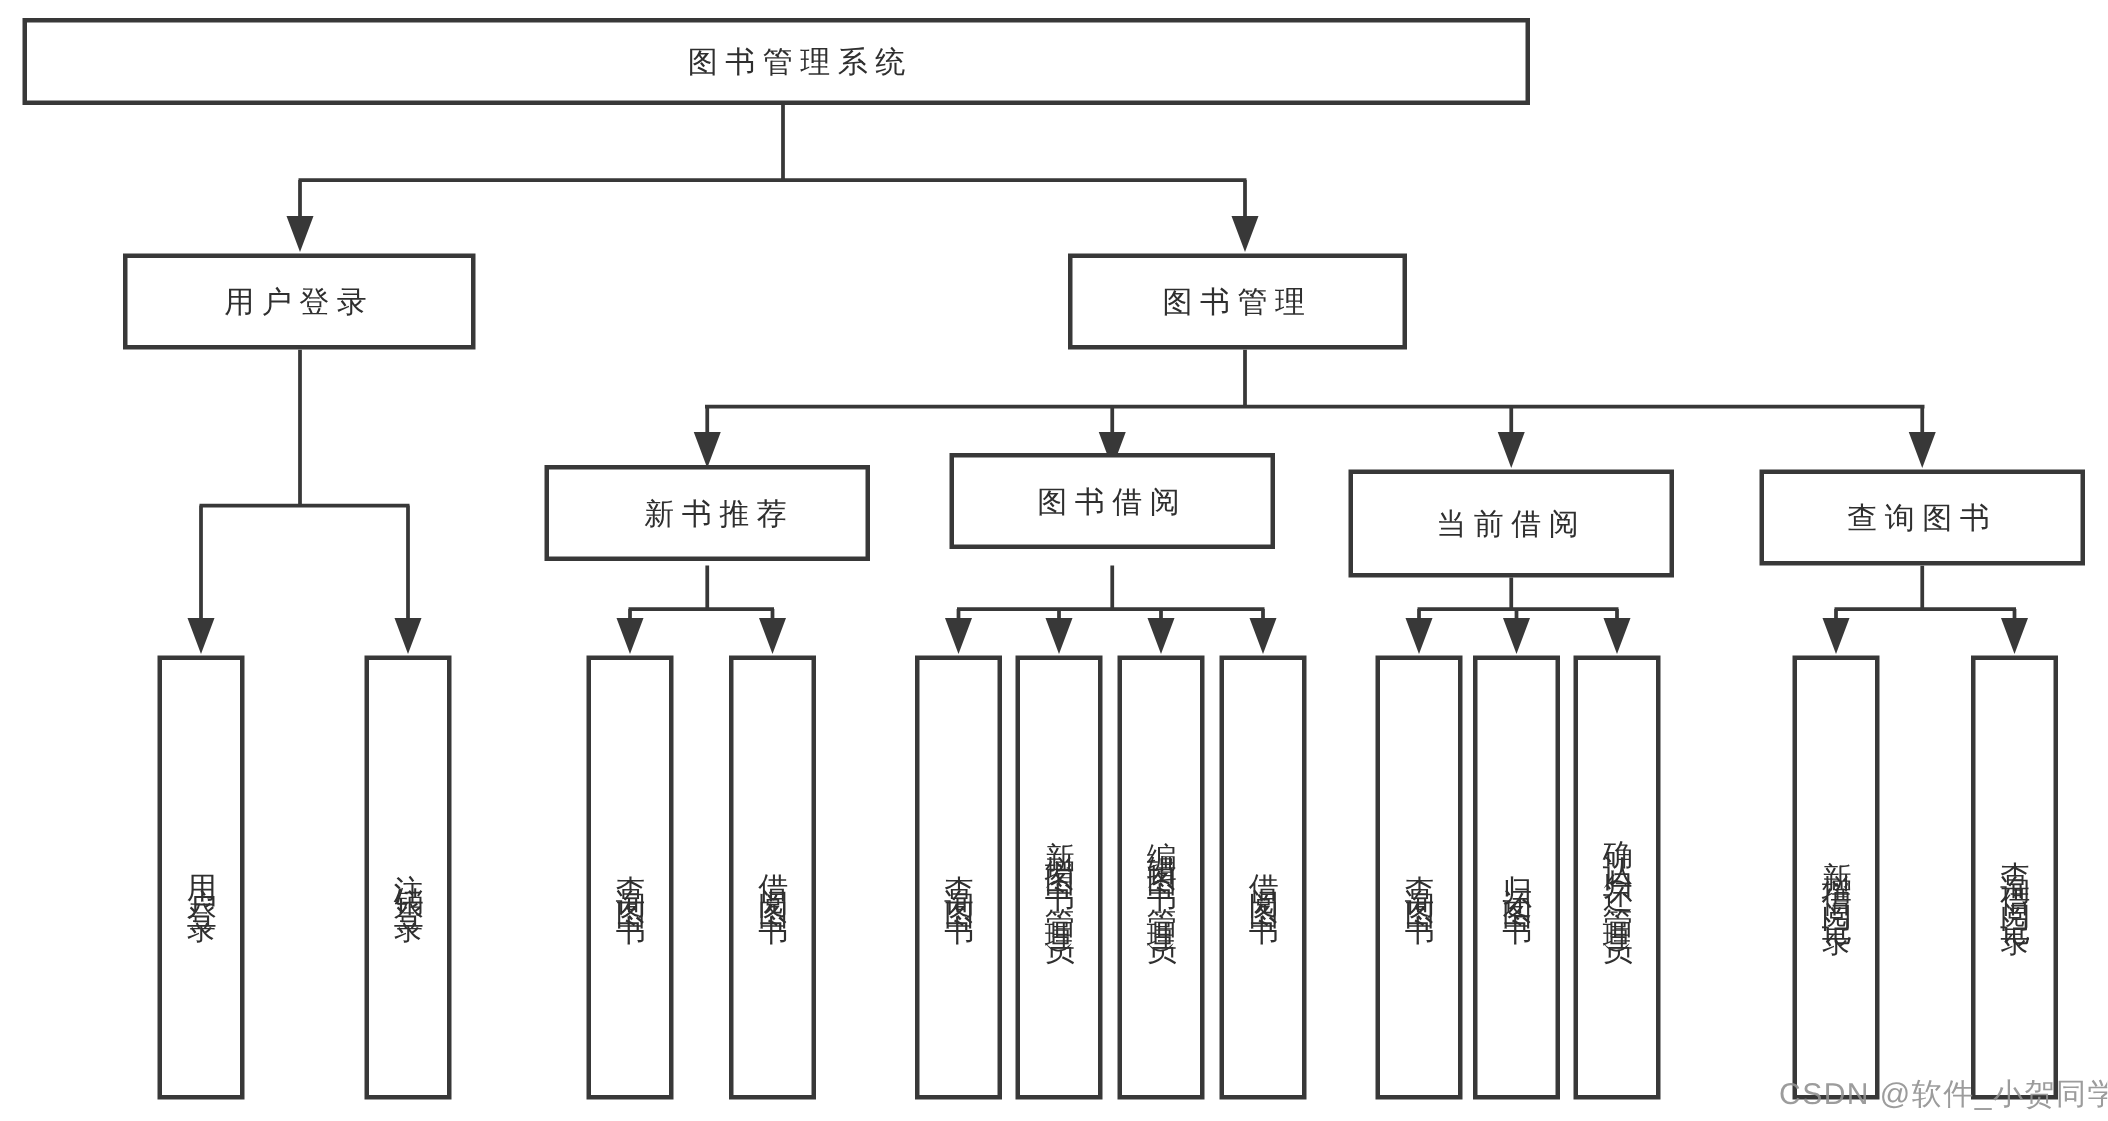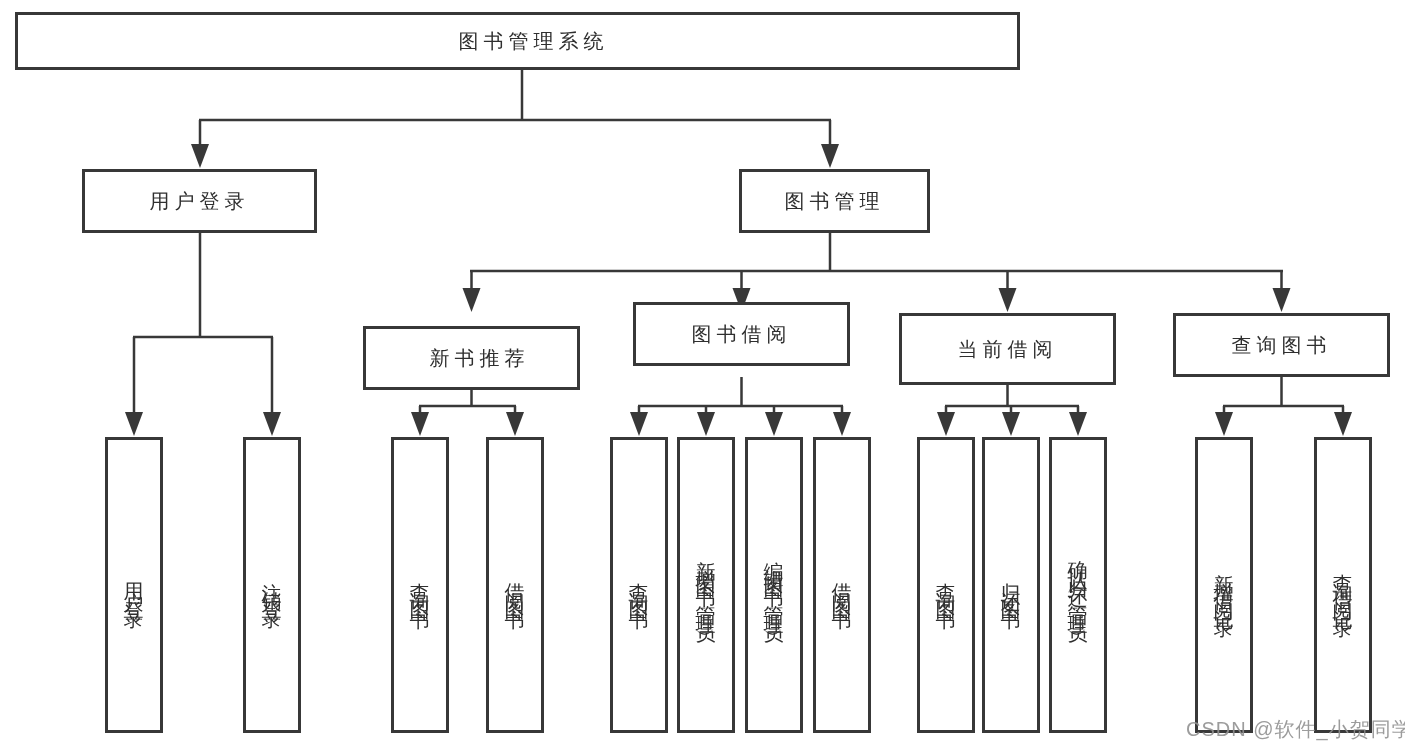--- a/index.html
+++ b/index.html
@@ -117,25 +117,25 @@
     </g>
   </svg>
 
   <div class="box" style="left:15px; top:12px; width:1005px; height:58px;padding-left:32px;">
     <span class="h-label">图书管理系统</span>
   </div>
 
   <div class="box" style="left:82px; top:169px; width:235px; height:64px;">
     <span class="h-label">用户登录</span>
   </div>
-  <div class="box" style="left:712px; top:169px; width:191px; height:64px;margin-left:27px;">
+  <div class="box" style="left:712px; top:169px; width:226px; height:64px;">
     <span class="h-label">图书管理</span>
   </div>
 
-  <div class="box" style="left:363px; top:326px; width:217px; height:64px;padding-left:16px;">
+  <div class="box" style="left:363px; top:310px; width:217px; height:64px;padding-left:16px;">
     <span class="h-label">新书推荐</span>
   </div>
   <div class="box" style="left:633px; top:302px; width:217px; height:64px;">
     <span class="h-label">图书借阅</span>
   </div>
   <div class="box" style="left:899px; top:313px; width:217px; height:72px;">
     <span class="h-label">当前借阅</span>
   </div>
   <div class="box" style="left:1173px; top:313px; width:217px; height:64px;">
     <span class="h-label">查询图书</span>

